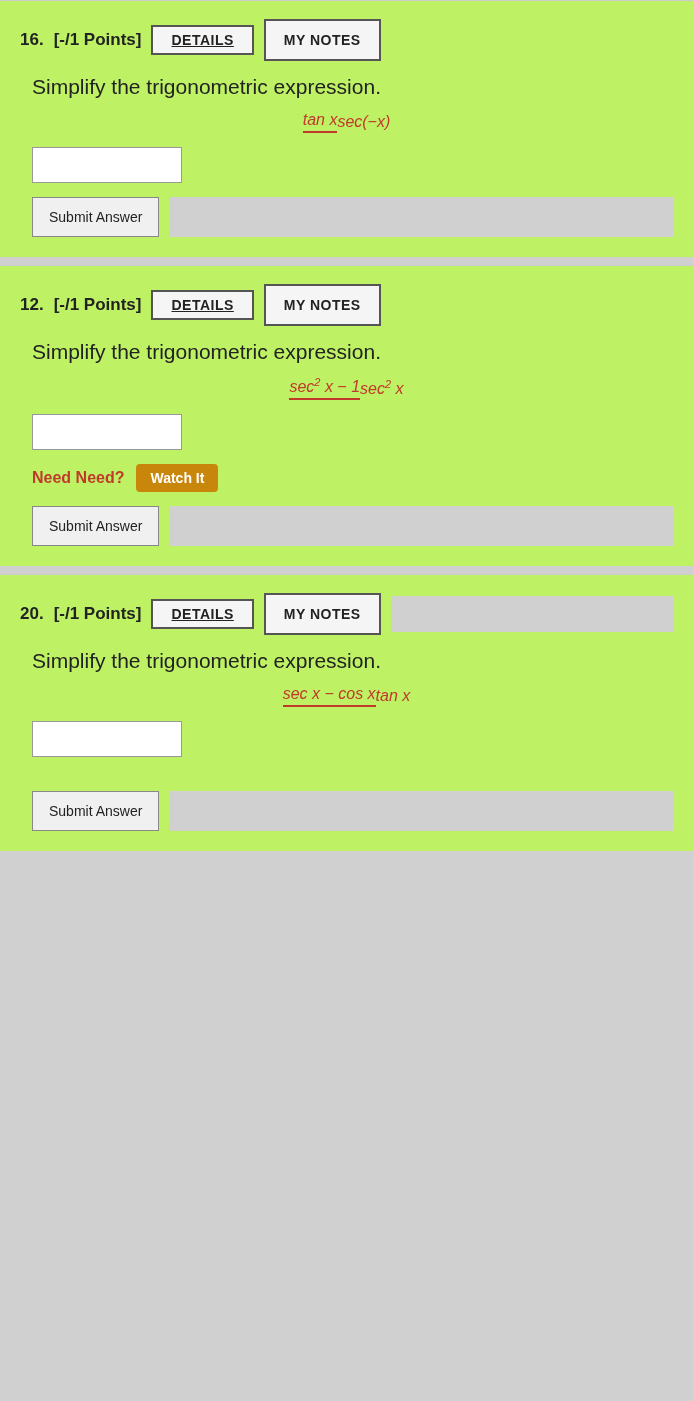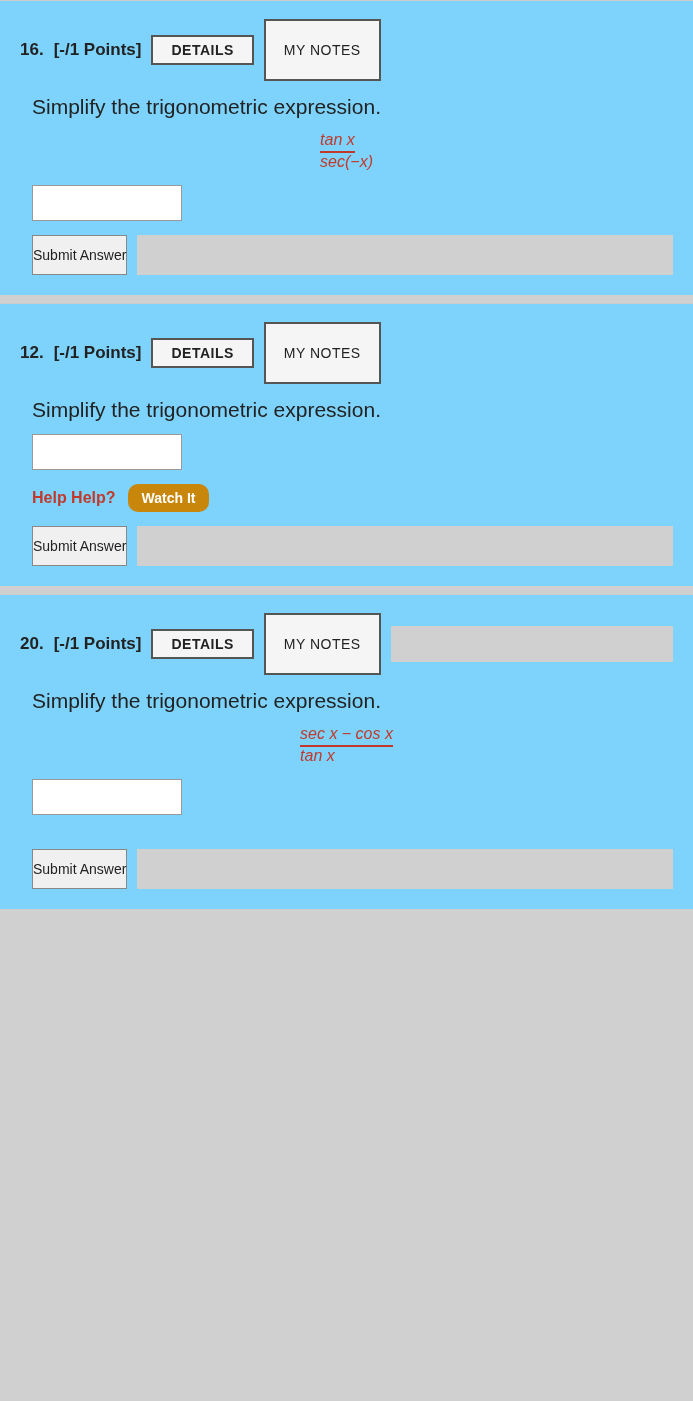--- a/index.html
+++ b/index.html
@@ -4,21 +4,21 @@
   <style>
     * { box-sizing: border-box; margin: 0; padding: 0; }
     body {
       background: #d0d0d0;
       font-family: Arial, sans-serif;
       width: 693px;
       min-height: 1401px;
     }
 
     .question-block {
-      background: #7dd3fc;
+      background: #bef264;
       margin-bottom: 8px;
       padding: 18px 20px 20px 20px;
       border-top: 1px solid #ccc;
     }
 
     .question-header {
       display: flex;
       align-items: center;
       gap: 10px;
       margin-bottom: 14px;
@@ -33,28 +33,29 @@
 
     .btn-details {
       border: 2px solid #555;
       background: #f5f5f5;
       padding: 5px 18px;
       font-size: 14px;
       font-weight: bold;
       cursor: pointer;
       color: #222;
       letter-spacing: 0.5px;
+      text-decoration: underline;
     }
 
     .btn-my-notes {
       border: 2px solid #555;
       background: #f5f5f5;
-      padding: 21px 18px;
-      font-size: 14px;
-      font-weight: normal;
+      padding: 11px 18px;
+      font-size: 14px;
+      font-weight: bold;
       cursor: pointer;
       color: #222;
       letter-spacing: 0.5px;
     }
 
     .question-instruction {
       font-size: 21px;
       color: #222;
       margin-bottom: 12px;
       margin-left: 12px;
@@ -62,22 +63,22 @@
 
     .math-expression {
       text-align: center;
       margin: 12px 0 14px 0;
       font-size: 16px;
       color: #c0392b;
     }
 
     .fraction {
       display: inline-flex;
-      flex-direction: column;
-      align-items: flex-start;
+      flex-direction: row;
+      align-items: center;
       vertical-align: middle;
     }
 
     .fraction .numerator {
       border-bottom: 2px solid #c0392b;
       padding-bottom: 2px;
       text-align: center;
       font-style: italic;
     }
 
@@ -112,27 +113,27 @@
     }
 
     .btn-watch-it {
       background: #c8860a;
       color: #fff;
       border: none;
       padding: 6px 14px;
       font-size: 14px;
       font-weight: bold;
       cursor: pointer;
-      border-radius: 10px;
+      border-radius: 4px;
     }
 
     .btn-submit {
       border: 1px solid #888;
       background: #f0f0f0;
-      padding: 6px 0;
+      padding: 6px 16px;
       font-size: 14px;
       cursor: pointer;
       color: #222;
       margin-left: 12px;
     }
 
     sup {
       font-size: 11px;
     }
 
@@ -179,25 +180,31 @@
 <div class="question-block">
   <div class="question-header">
     <span class="question-number">12.</span>
     <span class="question-number">[-/1 Points]</span>
     <button class="btn-details">DETAILS</button>
     <button class="btn-my-notes">MY NOTES</button>
   </div>
 
   <div class="question-instruction">Simplify the trigonometric expression.</div>
 
+  <div class="math-expression">
+    <div class="fraction">
+      <div class="numerator">sec<sup>2</sup> <em>x</em> − 1</div>
+      <div class="denominator">sec<sup>2</sup> <em>x</em></div>
+    </div>
+  </div>
 
   <input class="answer-input" type="text" style="">
 
   <div class="need-help-row">
-    <span class="need-help-label">Help Help?</span>
+    <span class="need-help-label">Need Need?</span>
     <button class="btn-watch-it">Watch It</button>
   </div>
 
   <div class="submit-row">
     <button class="btn-submit">Submit Answer</button>
     <div class="gray-right"></div>
   </div>
 </div>
 
 <div class="question-block">

